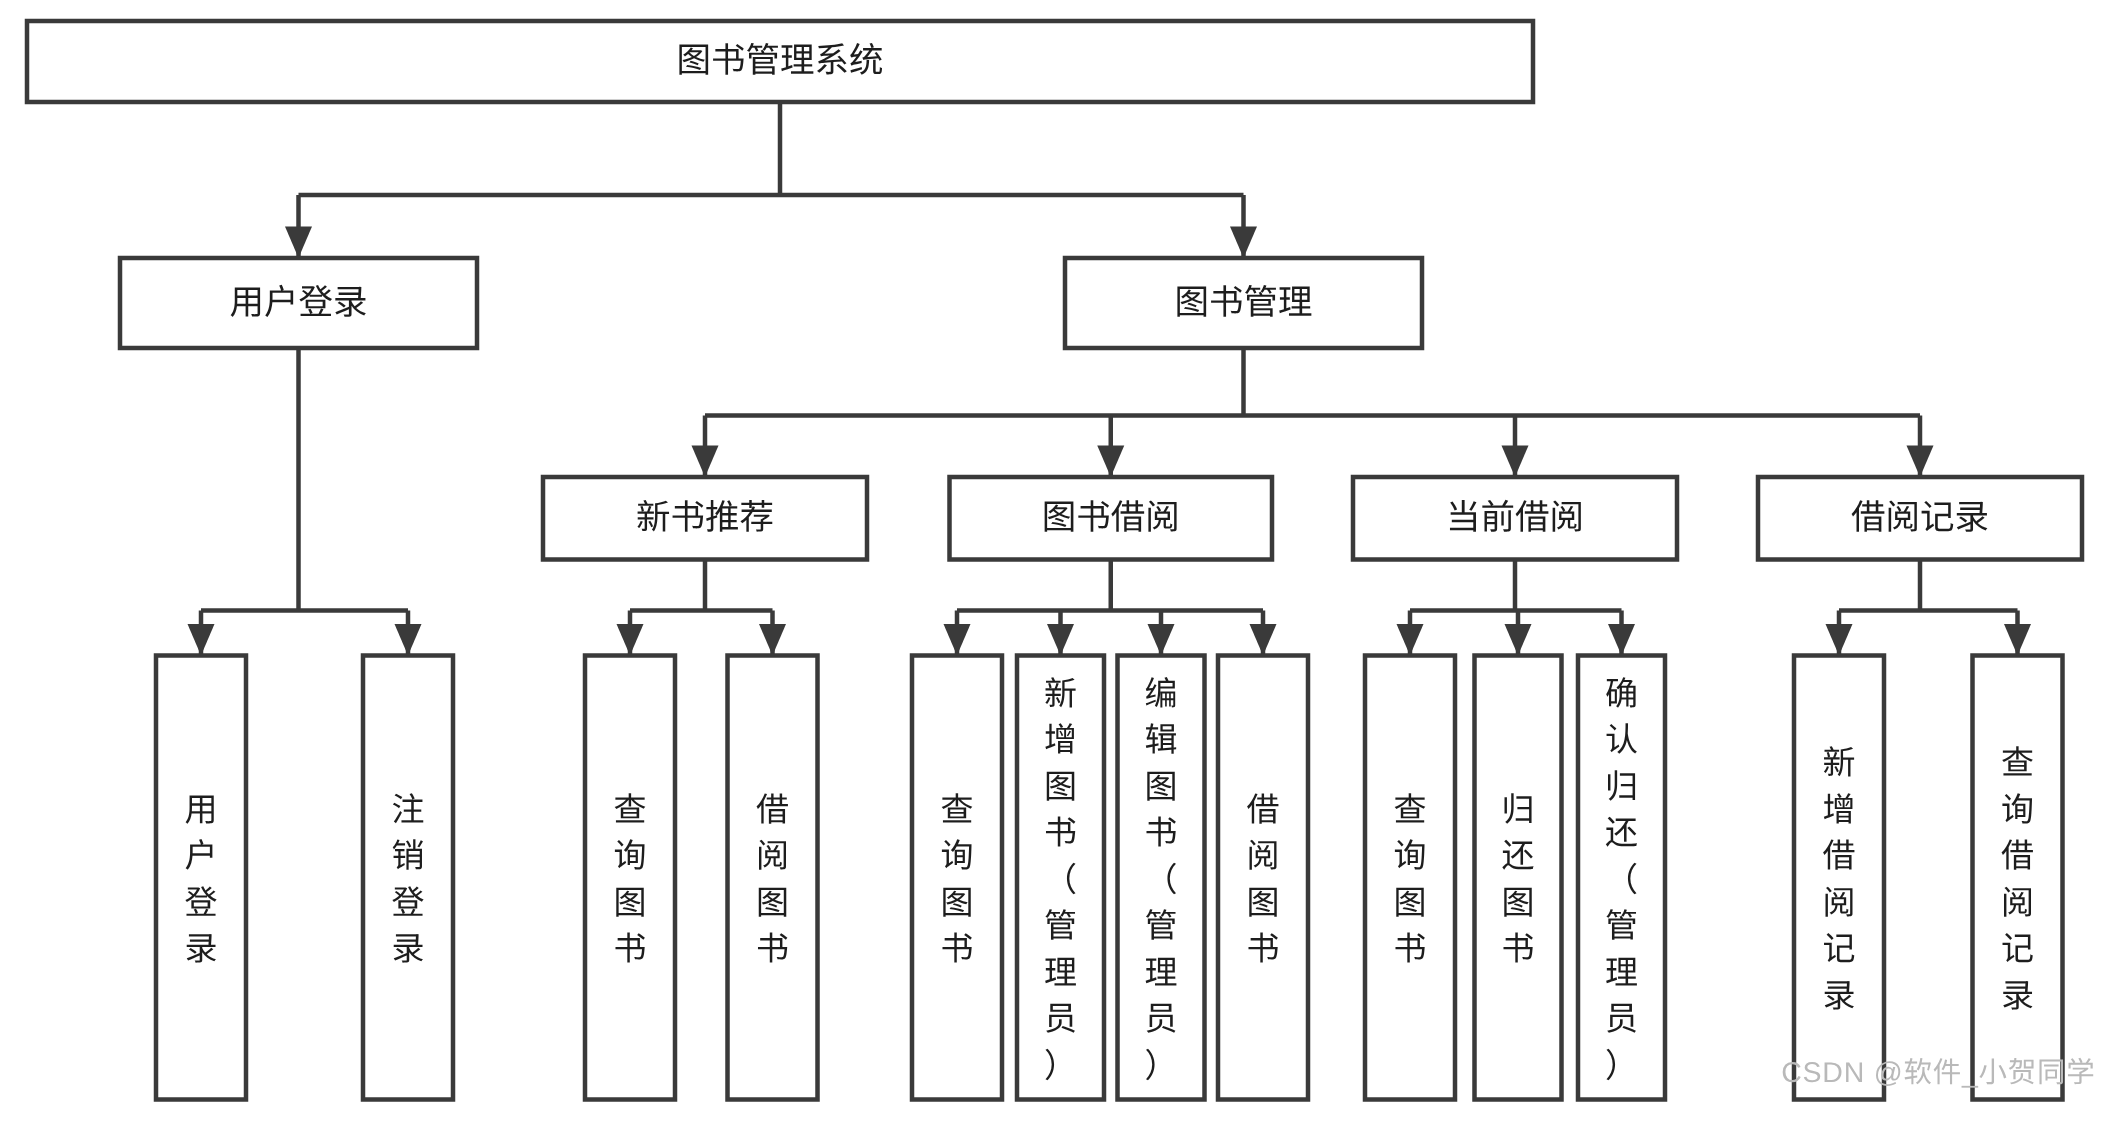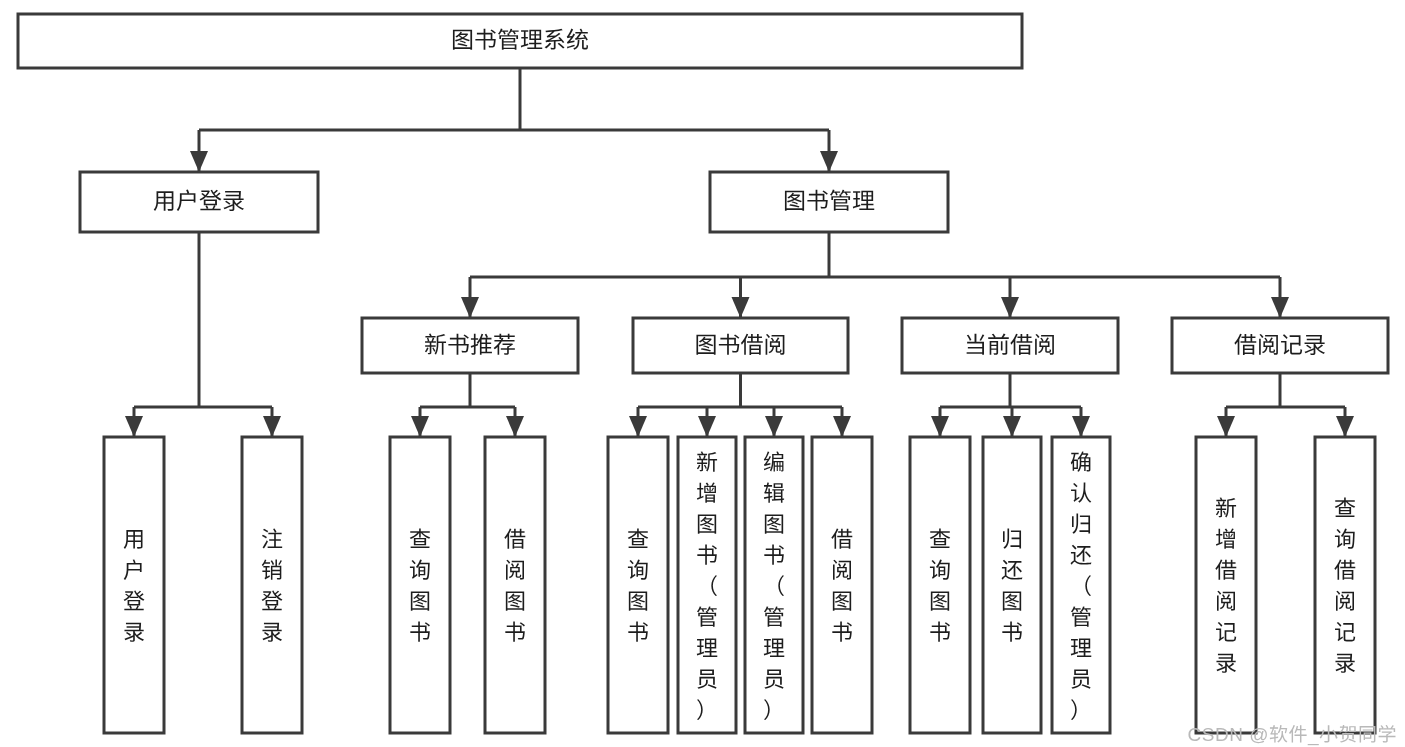--- a/index.html
+++ b/index.html
@@ -51,21 +51,21 @@
     fill: none;
     stroke-linecap: butt;
   }
   .arrow-head {
     fill: #3a3a3a;
     stroke: none;
   }
   .watermark-text {
     position: absolute;
     right: 8px;
-    bottom: 1px;
+    bottom: 20px;
     font-family: "Liberation Sans", "DejaVu Sans", sans-serif;
     font-size: 19px;
     color: #b9b9b9;
     letter-spacing: 0.5px;
     user-select: none;
     white-space: nowrap;
   }
 </style>
 </head>
 <body>

